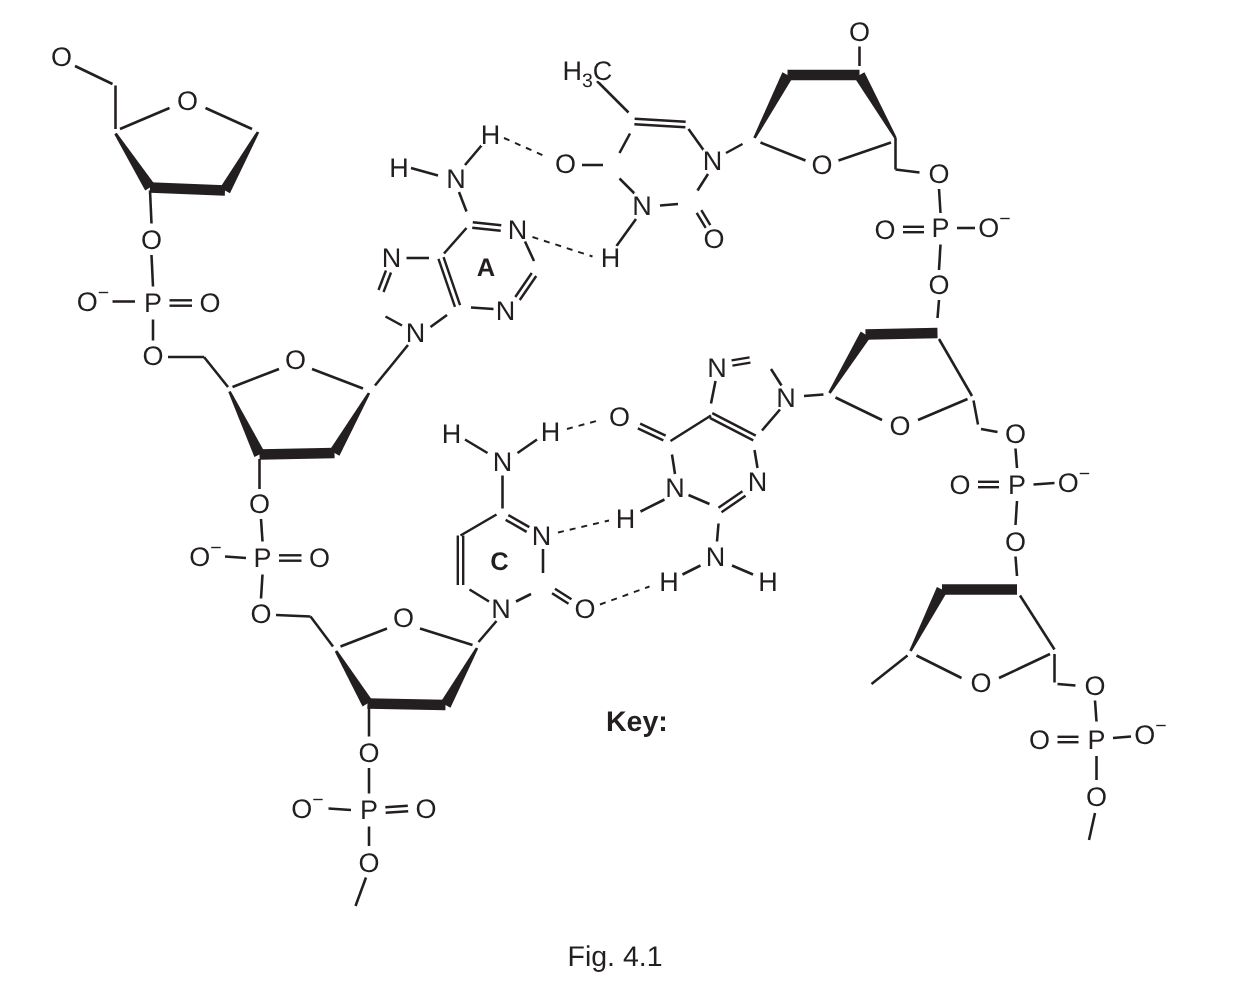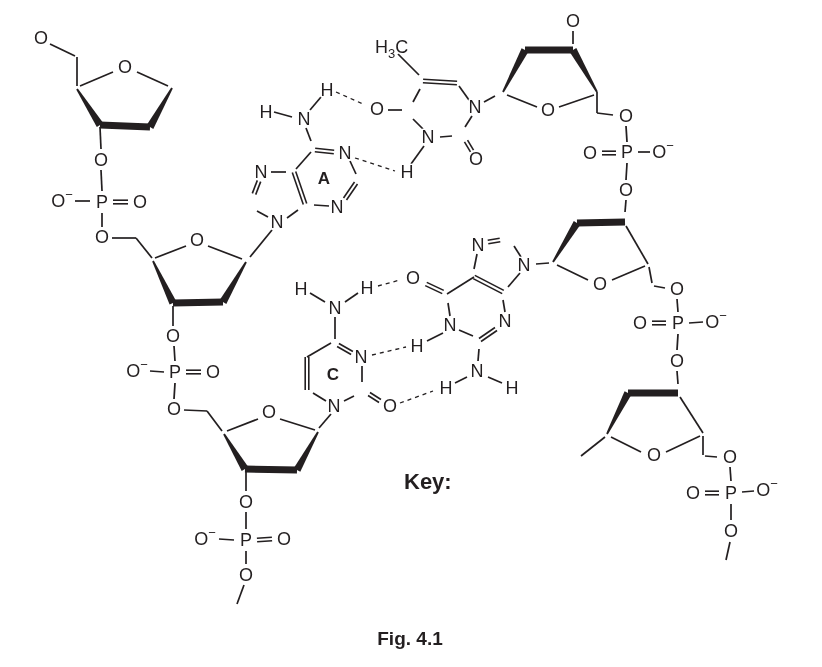--- a/index.html
+++ b/index.html
@@ -1,24 +1,24 @@
 <!DOCTYPE html>
 <html><head>
 <meta charset="utf-8">
 <style>
   html,body{margin:0;padding:0;background:#fff;}
   .page{position:relative;width:822px;height:667px;background:#fff;overflow:hidden;
         font-family:"Liberation Sans",sans-serif;color:#231f20;}
   .page svg{position:absolute;left:0;top:0;}
   svg text{font-family:"Liberation Sans",sans-serif;fill:#231f20;paint-order:stroke;stroke:#fff;stroke-width:2.5px;}
-  .key{position:absolute;left:404px;top:470px;font-size:22px;line-height:23px;color:#231f20;}
+  .key{position:absolute;left:404px;top:470px;font-size:19px;line-height:23px;color:#231f20;}
   .key .key-title{font-weight:bold;}
   .key b{font-weight:bold;}
   .caption{position:absolute;left:320px;top:628px;width:180px;text-align:center;
-           font-weight:bold;font-size:19px;color:#231f20;}
+           font-weight:normal;font-size:19px;color:#231f20;}
 </style>
 </head>
 <body>
 
 <div class="page">
   <svg id="mol" width="822" height="667" viewBox="0 0 822 667">
       <line stroke="#231f20" fill="none" x1="50" y1="44" x2="75" y2="56" stroke-width="1.7"></line>
       <line stroke="#231f20" fill="none" x1="77" y1="57" x2="77" y2="86" stroke-width="1.7"></line>
       <line stroke="#231f20" fill="none" x1="80" y1="86" x2="113" y2="72" stroke-width="1.7"></line>
       <line stroke="#231f20" fill="none" x1="137" y1="72" x2="168" y2="86" stroke-width="1.7"></line>

